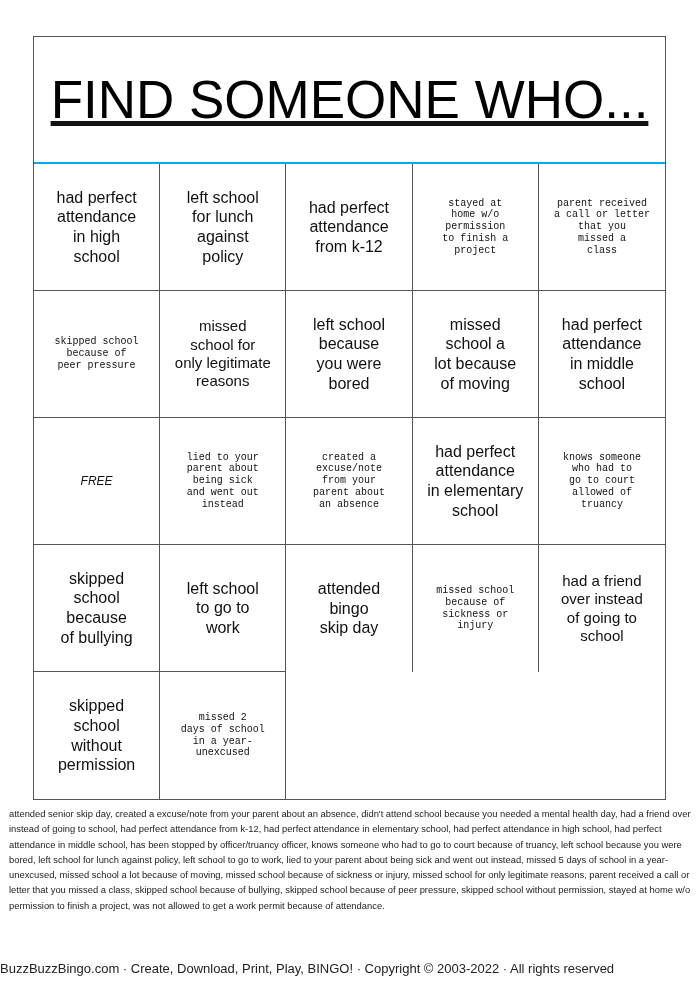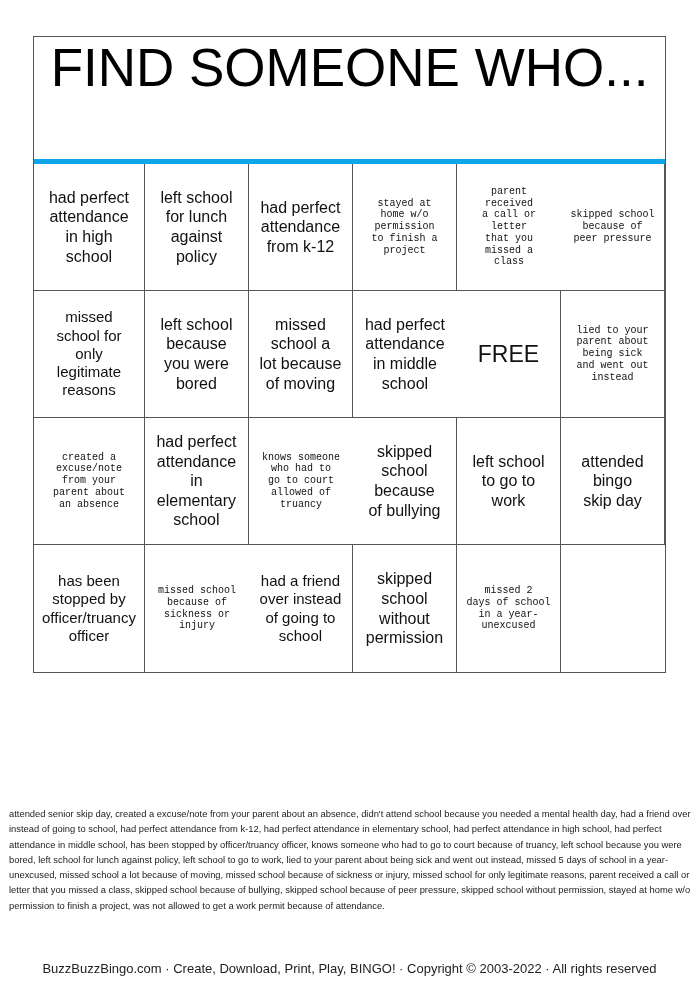--- a/index.html
+++ b/index.html
@@ -1,31 +1,31 @@
 <!DOCTYPE html>
 <html><head>
   <meta charset="utf-8">
   <style>
     html, body { margin: 0; padding: 0; background: #ffffff; }
     body { width: 699px; height: 989px; position: relative; font-family: "Liberation Sans", sans-serif; color: #111; overflow: hidden; }
     .card { position: absolute; left: 33px; top: 36px; width: 633px; border: 1px solid #555; box-sizing: border-box; }
-    .header { height: 127px; border-bottom: 5px solid #0ea5e9; display: flex; align-items: flex-start; justify-content: center; box-sizing: border-box; }
+    .header { height: 127px; border-bottom: 2px solid #0ea5e9; display: flex; align-items: center; justify-content: center; box-sizing: border-box; text-decoration: underline; }
     .header span { font-size: 53px; letter-spacing: 0px; color: #000; white-space: nowrap; }
-    .grid { display: grid; grid-template-columns: repeat(6, 1fr); grid-auto-rows: 127px; }
+    .grid { display: grid; grid-template-columns: repeat(5, 1fr); grid-auto-rows: 127px; }
     .cell { border-right: 1px solid #555; border-bottom: 1px solid #555; display: flex; align-items: center; justify-content: center; text-align: center; padding: 0 8px; box-sizing: border-box; line-height: 1.22; }
     .cell:nth-child(5n) { border-right: none; }
     .cell:nth-last-child(-n+5) { border-bottom: none; }
     .cell span { white-space: pre-line; }
     .lg { font-size: 16px; }
     .md { font-size: 15px; }
     .sm { font-size: 10px; line-height: 1.18; font-family: Liberation Mono, monospace; }
-    .free { font-size: 23px; }
+    .free { font-size: 12px; font-style: italic; }
     .desc { position: absolute; left: 9px; top: 806px; width: 684px; font-size: 9.4px; line-height: 15.3px; color: #222; }
     .desc p { margin: 0; }
-    .footer { position: absolute; left: 0; top: 961px; width: 699px; text-align: center; font-size: 13px; color: #222; }
+    .footer { position: absolute; left: 0; top: 961px; width: 699px; font-size: 13px; color: #222; }
   </style>
 </head>
 <body>
 
 <div class="card">
   <div class="header">
     <span>FIND SOMEONE WHO...</span>
   </div>
   <div class="grid">
     <div class="cell">
@@ -132,26 +132,20 @@
 to go to
 work</span>
       </div>
     <div class="cell">
         <span class="lg">attended
 bingo
 skip day</span>
       </div>
 
     <div class="cell">
-        <span class="md">has been
-stopped by
-officer/truancy
-officer</span>
-      </div>
-    <div class="cell">
         <span class="sm">missed school
 because of
 sickness or
 injury</span>
       </div>
     <div class="cell">
         <span class="md">had a friend
 over instead
 of going to
 school</span>

